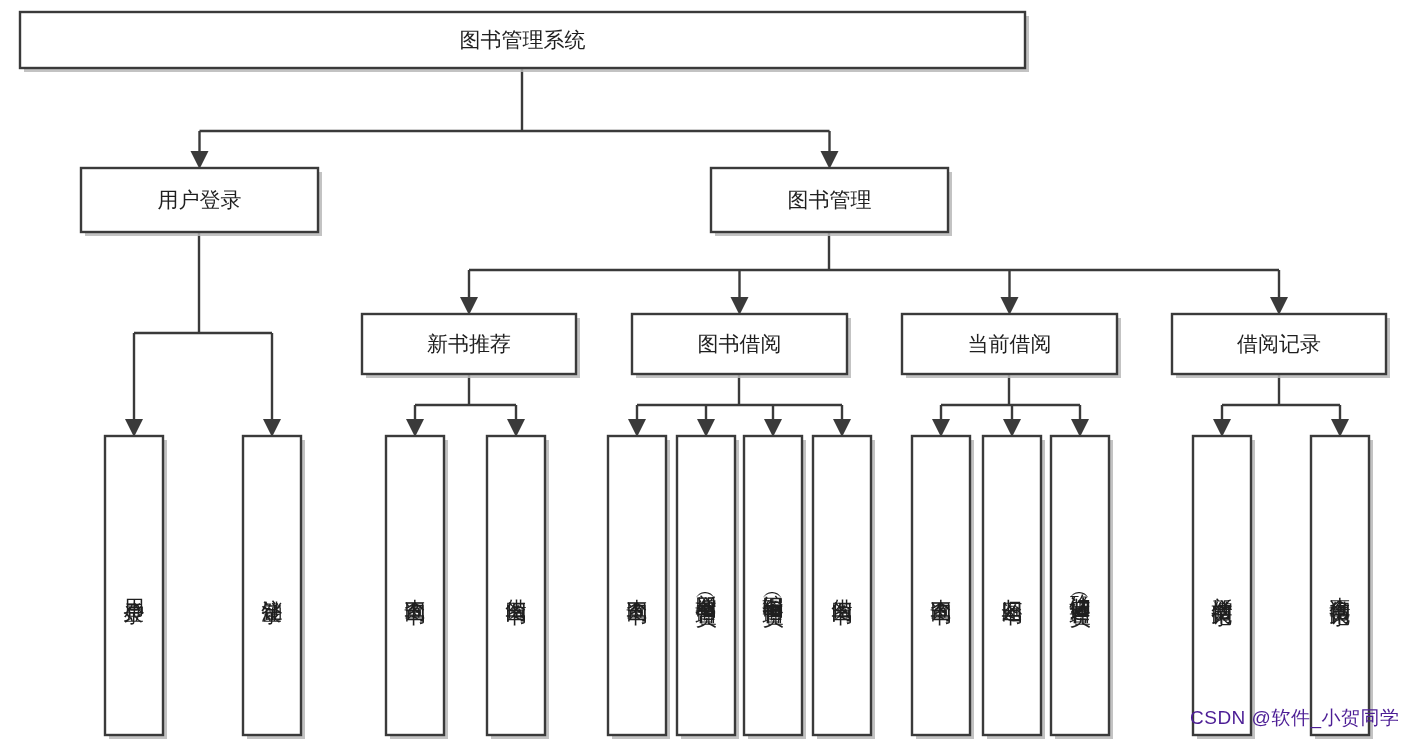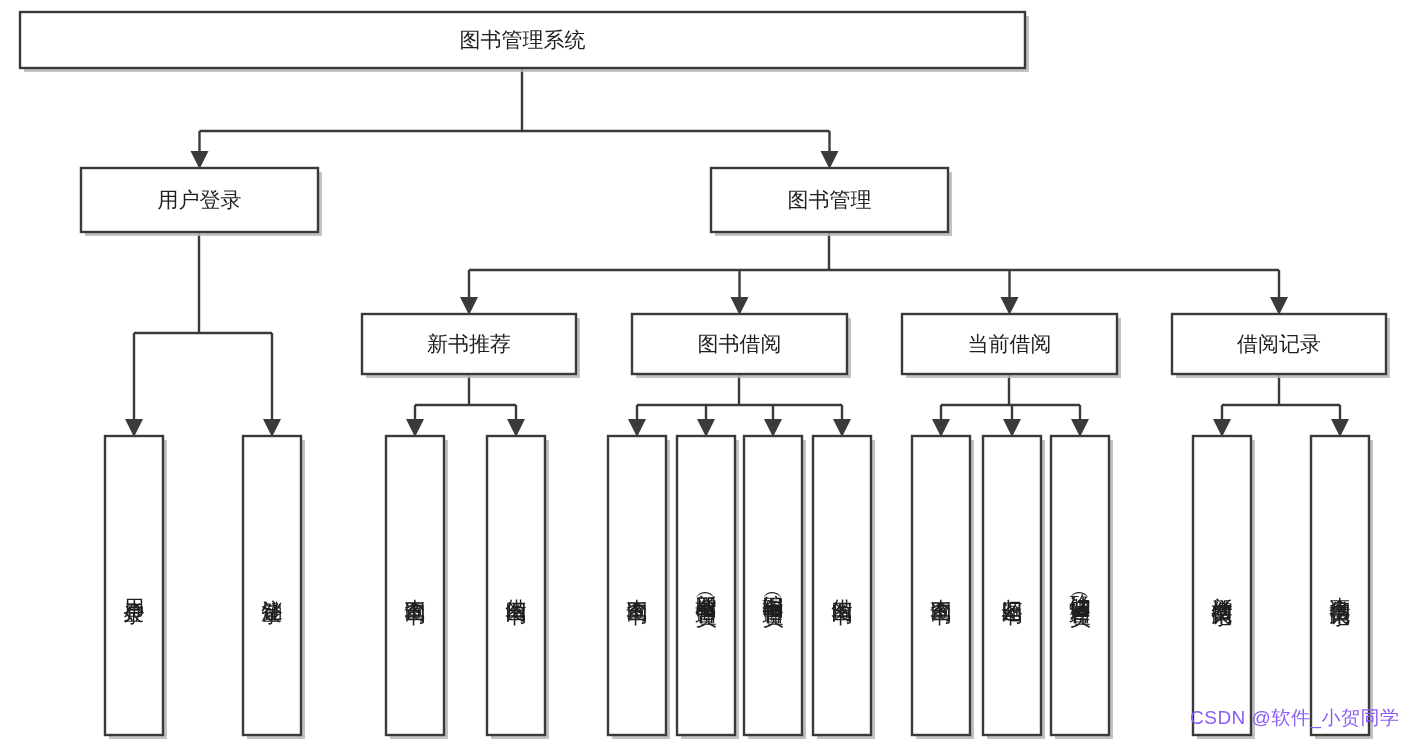--- a/index.html
+++ b/index.html
@@ -201,14 +201,14 @@
       <div class="node-label-v" style="left: 608px; top: 436px; width: 58px; height: 299px;">查询图书</div>
       <div class="node-label-v" style="left: 677px; top: 436px; width: 58px; height: 299px;">新增图书（管理员）</div>
       <div class="node-label-v" style="left: 744px; top: 436px; width: 58px; height: 299px;">编辑图书（管理员）</div>
       <div class="node-label-v" style="left: 813px; top: 436px; width: 58px; height: 299px;">借阅图书</div>
       <div class="node-label-v" style="left: 912px; top: 436px; width: 58px; height: 299px;">查询图书</div>
       <div class="node-label-v" style="left: 983px; top: 436px; width: 58px; height: 299px;">归还图书</div>
       <div class="node-label-v" style="left: 1051px; top: 436px; width: 58px; height: 299px;">确认归还（管理员）</div>
       <div class="node-label-v" style="left: 1193px; top: 436px; width: 58px; height: 299px;">新增借阅记录</div>
       <div class="node-label-v" style="left: 1311px; top: 436px; width: 58px; height: 299px;">查询借阅记录</div>
     </div>
-  <div class="watermark" style="left: 1190px; top: 718px; color: #8b5cf6; transform: translateY(-50%);">CSDN @软件_小贺同学</div>
+  <div class="watermark" style="left: 1190px; top: 718px; color: #4c1d95; transform: translateY(-50%);">CSDN @软件_小贺同学</div>
 </div>
 
 </body></html>

